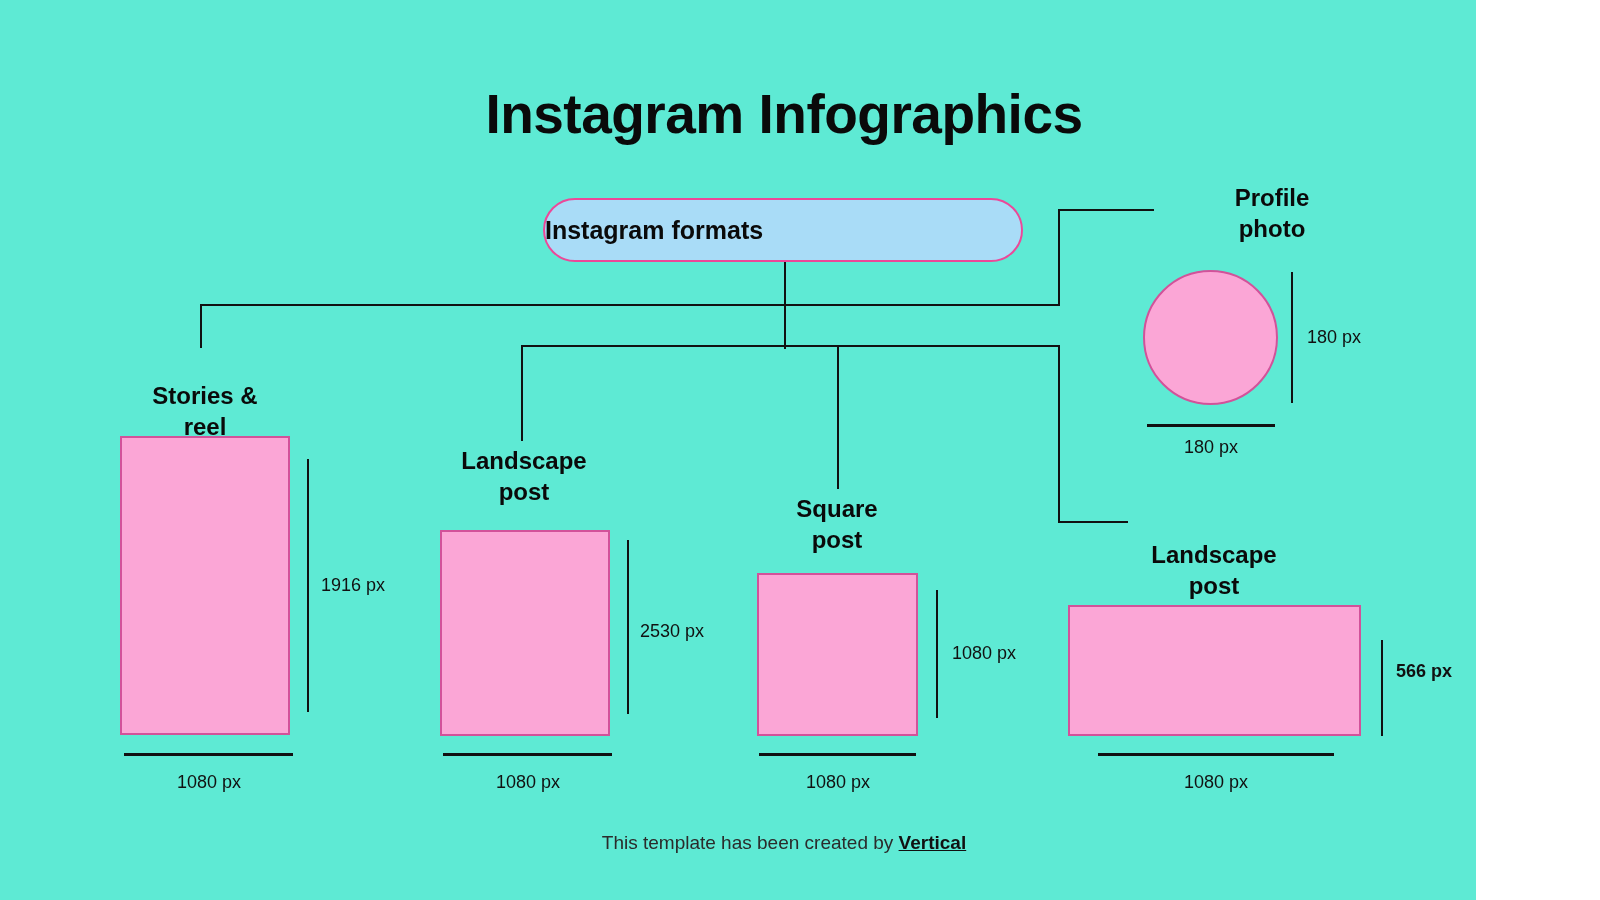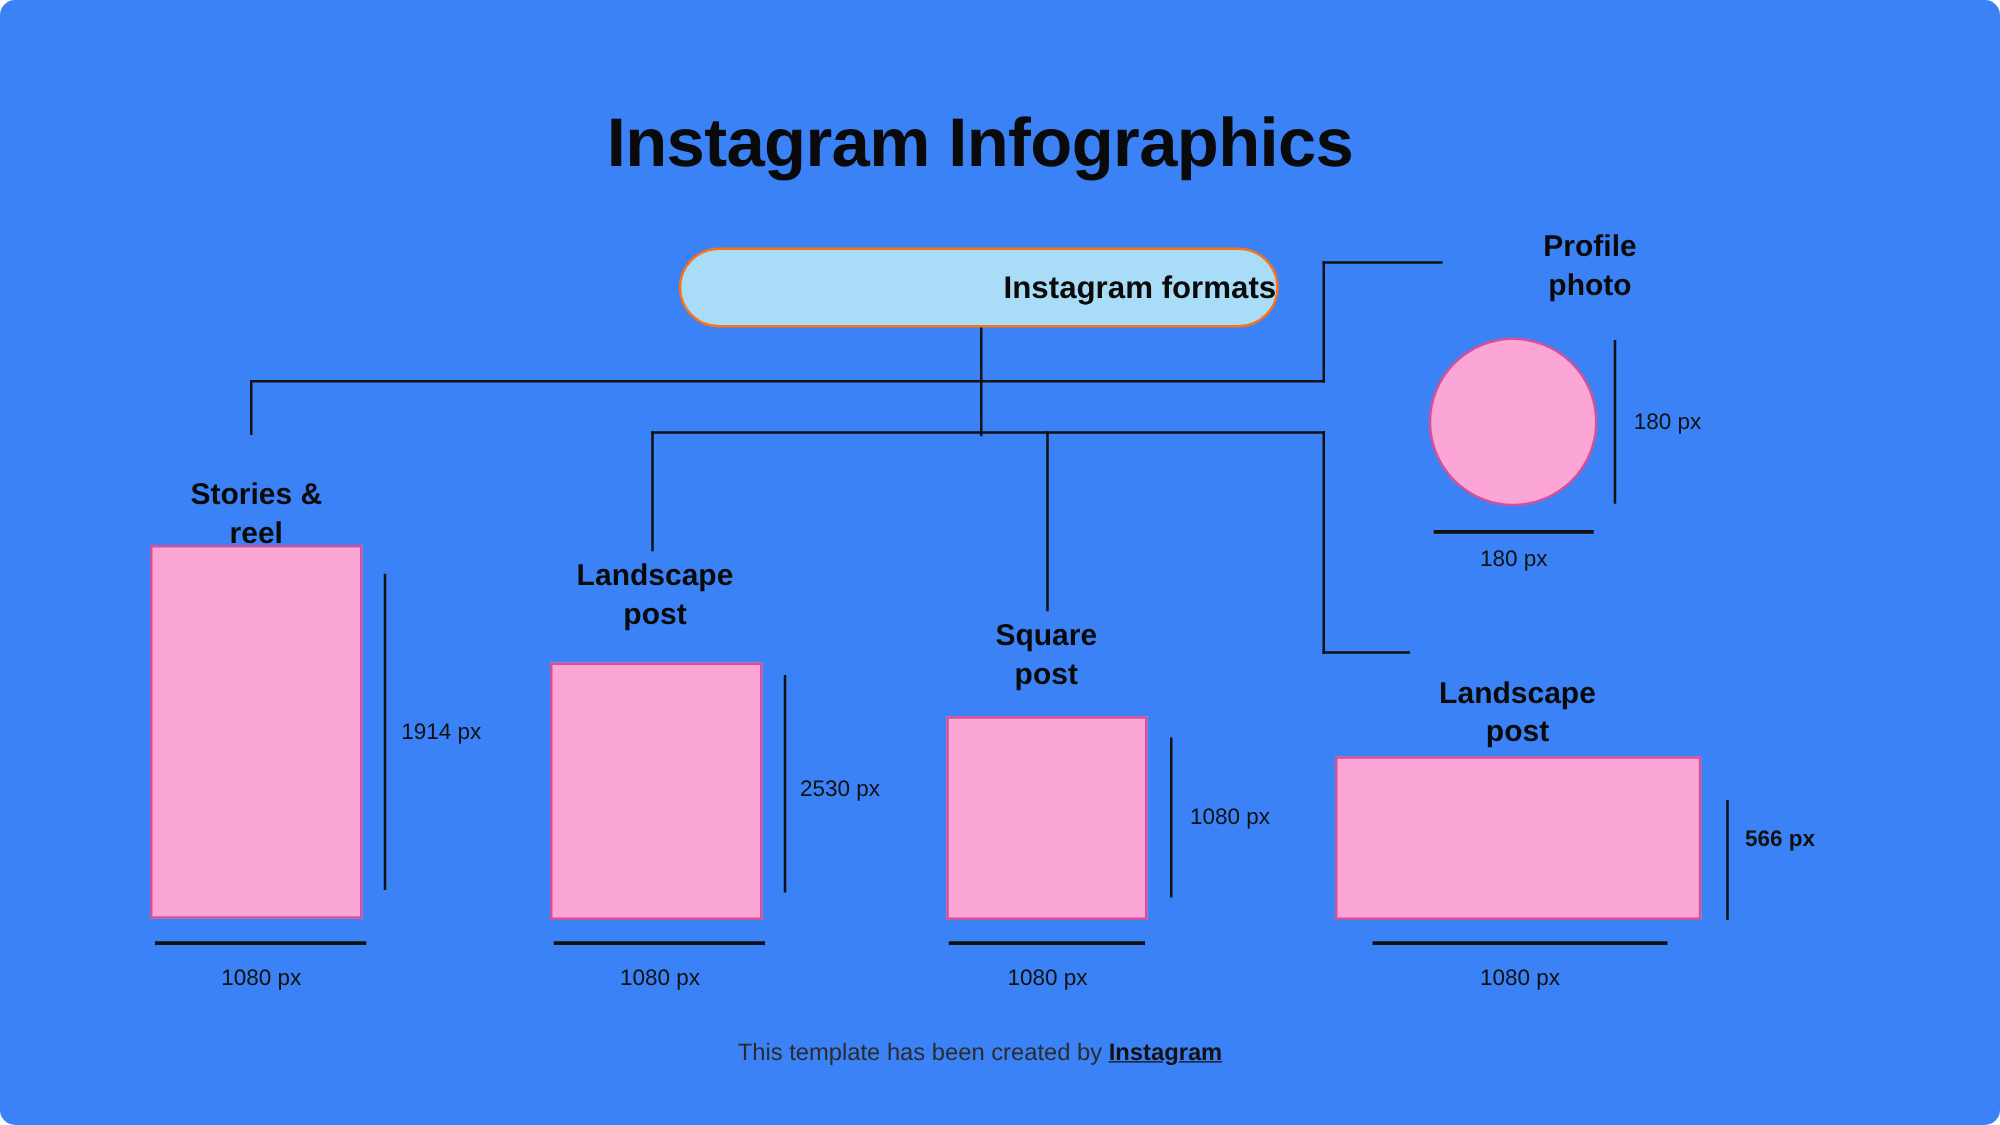--- a/index.html
+++ b/index.html
@@ -7,25 +7,24 @@
     margin: 0;
     padding: 0;
     background: #ffffff;
   }
   body {
     font-family: "Liberation Sans", sans-serif;
     -webkit-font-smoothing: antialiased;
   }
   #slide {
     position: relative;
-    width: 1600px;
+    width: 1476px;
     height: 900px;
-    background: #3b82f6;
+    background: #5eead4;
     overflow: hidden;
-    border-radius: 12px;
   }
 
   
   .slide-title {
     position: absolute;
     left: 0;
     top: 84px;
     width: 1568px;
     text-align: center;
     font-size: 55px;
@@ -37,25 +36,25 @@
 
   
   .root-node {
     position: absolute;
     left: 543px;
     top: 198px;
     width: 480px;
     height: 64px;
     box-sizing: border-box;
     background: #a9dcf7;
-    border: 2px solid #f97316;
+    border: 2px solid #ec4899;
     border-radius: 34px;
     display: flex;
     align-items: center;
-    justify-content: flex-end;
+    justify-content: flex-start;
     font-size: 25px;
     font-weight: 700;
     color: #0a0a0a;
   }
 
   
   .line {
     position: absolute;
     background: #111111;
   }
@@ -156,21 +155,21 @@
   <div class="shape circle" style="left:1143px; top:270px; width:135px; height:135px;"></div>
   <div class="dim-line-v" style="left:1291px; top:272px; height:131px;"></div>
   <div class="dim-label" style="left:1307px; top:327px;">180 px</div>
   <div class="dim-line-h" style="left:1147px; top:424px; width:128px;"></div>
   <div class="dim-label center" style="left:1147px; top:437px; width:128px;">180 px</div>
 
   <div class="node-label" style="left:115px; top:352px; width:180px;margin-top:29px;">Stories &amp;
 reel</div>
   <div class="shape" style="left:120px; top:436px; width:170px; height:299px;"></div>
   <div class="dim-line-v" style="left:307px; top:459px; height:253px;"></div>
-  <div class="dim-label" style="left:321px; top:575px;">1914 px</div>
+  <div class="dim-label" style="left:321px; top:575px;">1916 px</div>
   <div class="dim-line-h" style="left:124px; top:753px; width:169px;"></div>
   <div class="dim-label center" style="left:119px; top:772px; width:180px;">1080 px</div>
 
   <div class="node-label" style="left:434px; top:446px; width:180px;">Landscape
 post</div>
   <div class="shape" style="left:440px; top:530px; width:170px; height:206px;"></div>
   <div class="dim-line-v" style="left:627px; top:540px; height:174px;"></div>
   <div class="dim-label" style="left:640px; top:621px;">2530 px</div>
   <div class="dim-line-h" style="left:443px; top:753px; width:169px;"></div>
   <div class="dim-label center" style="left:438px; top:772px; width:180px;">1080 px</div>
@@ -185,16 +184,16 @@
 
   <div class="node-label" style="left:1124px; top:540px; width:180px;">Landscape
 post</div>
   <div class="shape" style="left:1068px; top:605px; width:293px; height:131px;"></div>
   <div class="dim-line-v" style="left:1381px; top:640px; height:96px;"></div>
   <div class="dim-label" style="left:1396px; top:661px;font-weight:bold;">566 px</div>
   <div class="dim-line-h" style="left:1098px; top:753px; width:236px;"></div>
   <div class="dim-label center" style="left:1126px; top:772px; width:180px;">1080 px</div>
 
   <div class="footer">
-    <span>This template has been created by </span><span class="brand">Instagram</span>
+    <span>This template has been created by </span><span class="brand">Vertical</span>
   </div>
 
 </div>
 
 </body></html>

